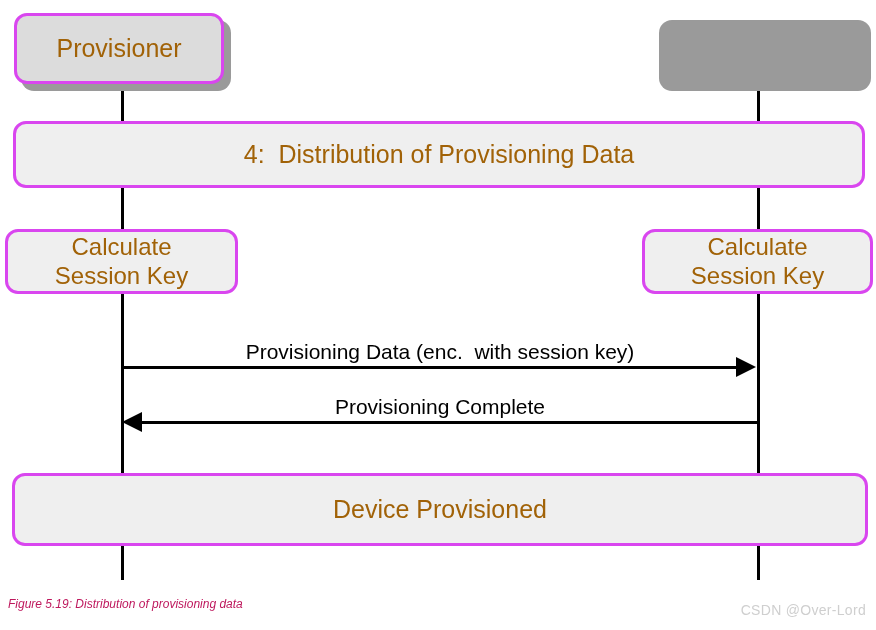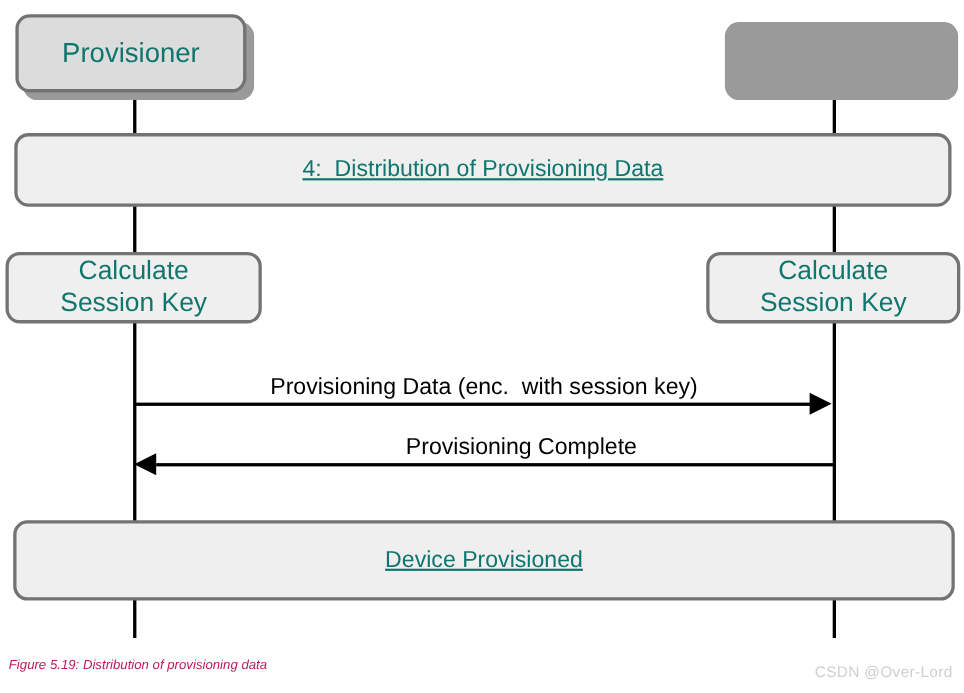--- a/index.html
+++ b/index.html
@@ -25,27 +25,27 @@
     width: 3px;
     background: #000000;
   }
   #lifeline-left  { left: 121px; top: 83px;  height: 497px; }
   #lifeline-right { left: 757px; top: 83px;  height: 497px; }
 
   
   .node {
     position: absolute;
     box-sizing: border-box;
-    border: 3px solid #737373;
+    border: 3px solid #d946ef;
     border-radius: 13px;
     display: flex;
     align-items: center;
     justify-content: center;
     text-align: center;
-    color: #0f766e;
+    color: #a16207;
     line-height: 1.18;
   }
   .shadow {
     position: absolute;
     background: #9a9a9a;
     border-radius: 13px;
     z-index: 0;
   }
 
   
@@ -55,23 +55,22 @@
     z-index: 2;
   }
   #actor-provisioner { left: 14px;  top: 13px; width: 210px; height: 71px; }
   #actor-new-device  { left: 652px; top: 13px; width: 212px; height: 71px; }
   #actor-provisioner-shadow { left: 21px;  top: 20px; width: 210px; height: 71px; }
   #actor-new-device-shadow  { left: 659px; top: 20px; width: 212px; height: 71px; }
 
   
   .banner {
     background: #efefef;
-    font-size: 21px;
+    font-size: 25px;
     z-index: 2;
-    text-decoration: underline;
   }
   #banner-distribution { left: 13px; top: 121px; width: 852px; height: 67px; }
   #banner-provisioned  { left: 12px; top: 473px; width: 856px; height: 73px; }
 
   
   .calcbox {
     background: #efefef;
     font-size: 24px;
     z-index: 2;
   }
@@ -110,21 +109,21 @@
     white-space: pre;
     z-index: 3;
   }
 
   #msg1-line  { left: 122px; top: 366px; width: 616px; }
   #msg1-head  { left: 736px; top: 357px; }
   #msg1-label { left: 122px; top: 340px; width: 636px; }
 
   #msg2-line  { left: 142px; top: 421px; width: 616px; }
   #msg2-head  { left: 122px; top: 412px; }
-  #msg2-label { left: 140px; top: 395px; width: 636px; padding-left: 16px; }
+  #msg2-label { left: 122px; top: 395px; width: 636px; }
 
   
   #caption {
     position: absolute;
     left: 8px;
     top: 597px;
     font-size: 12px;
     font-style: italic;
     color: #be185d;
     white-space: pre;

